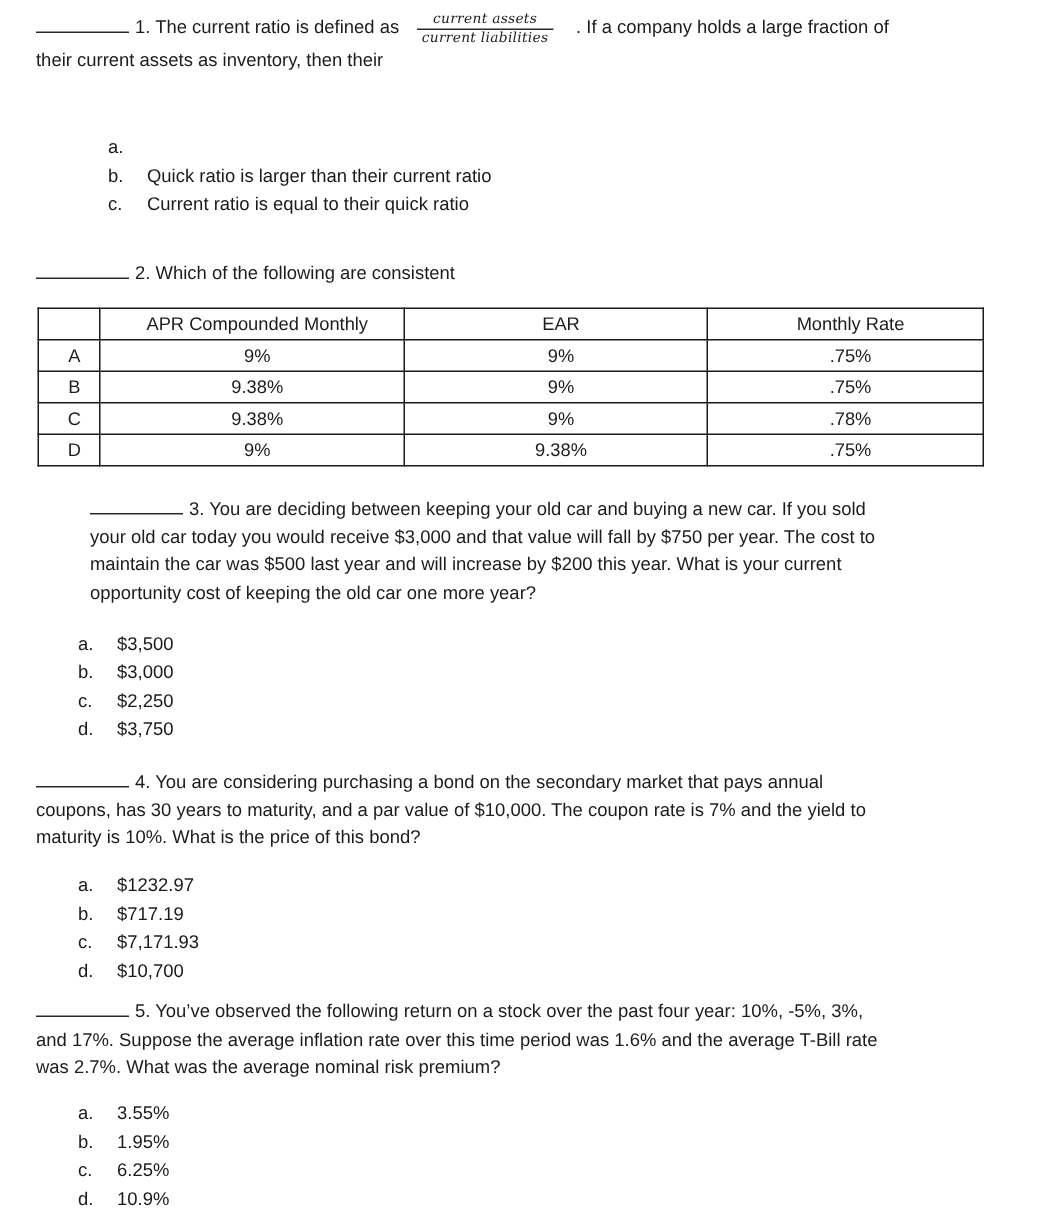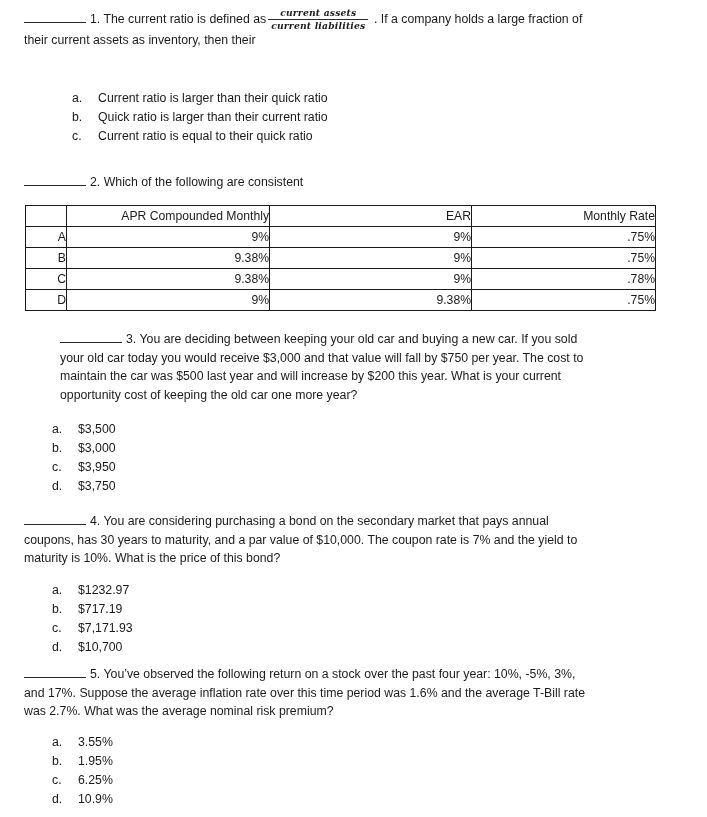--- a/index.html
+++ b/index.html
@@ -43,24 +43,24 @@
   }
   .qnum { white-space: pre; }
 
   
   .frac {
     display: inline-block;
     vertical-align: -0.62em;
     text-align: center;
     font-family: "DejaVu Serif", serif;
     font-style: italic;
-    font-weight: 700;
+    font-weight: 400;
     font-size: 9.2px;
     line-height: 11.5px;
-    margin: 0 2px;
+    margin: 0 12px;
     letter-spacing: 0.2px;
   }
   .frac .num { display: block; padding: 0 3px; }
   .frac .den {
     display: block;
     border-top: 1.1px solid #2a2a2a;
     padding: 0 3px;
   }
   .frac.wide { font-size: 9.2px; }
 
@@ -90,21 +90,21 @@
   table.rates {
     border-collapse: collapse;
     table-layout: fixed;
     width: 630px;
     margin-left: 25px;
     font-size: 12.2px;
   }
   table.rates td, table.rates th {
     border: 1.1px solid #1a1a1a;
     padding: 3px 0 3px 7px;
-    text-align: right;
+    text-align: center;
     font-weight: normal;
     height: 14px;
     vertical-align: middle;
     color: #1c1c1c;
   }
   table.rates col.c0 { width: 41px; }
   table.rates col.c1 { width: 203px; }
   table.rates col.c2 { width: 202px; }
   table.rates col.c3 { width: 184px; }
 
@@ -121,21 +121,20 @@
       <span class="blank"></span><span class="qnum">1.</span>
       <span>The current ratio is defined as</span><span class="frac"><span class="num">current assets</span><span class="den">current liabilities</span></span>
       <span>. If a company holds a large fraction of their current assets as inventory, then their</span>
     </div>
   </div>
 
   <div class="pos" style="top:89px;">
     <ol class="answers indent-a">
       <li>
           <span class="mk">a.</span>
-          <span>Current ratio is larger than their quick ratio</span>
         </li>
       <li>
           <span class="mk">b.</span>
           <span>Quick ratio is larger than their current ratio</span>
         </li>
       <li>
           <span class="mk">c.</span>
           <span>Current ratio is equal to their quick ratio</span>
         </li>
     </ol>
@@ -205,21 +204,21 @@
       <li>
           <span class="mk">a.</span>
           <span>$3,500</span>
         </li>
       <li>
           <span class="mk">b.</span>
           <span>$3,000</span>
         </li>
       <li>
           <span class="mk">c.</span>
-          <span>$3,950</span>
+          <span>$2,250</span>
         </li>
       <li>
           <span class="mk">d.</span>
           <span>$3,750</span>
         </li>
     </ol>
   </div>
 
   <div class="pos" style="top:512px;">
     <div class="qblock">

